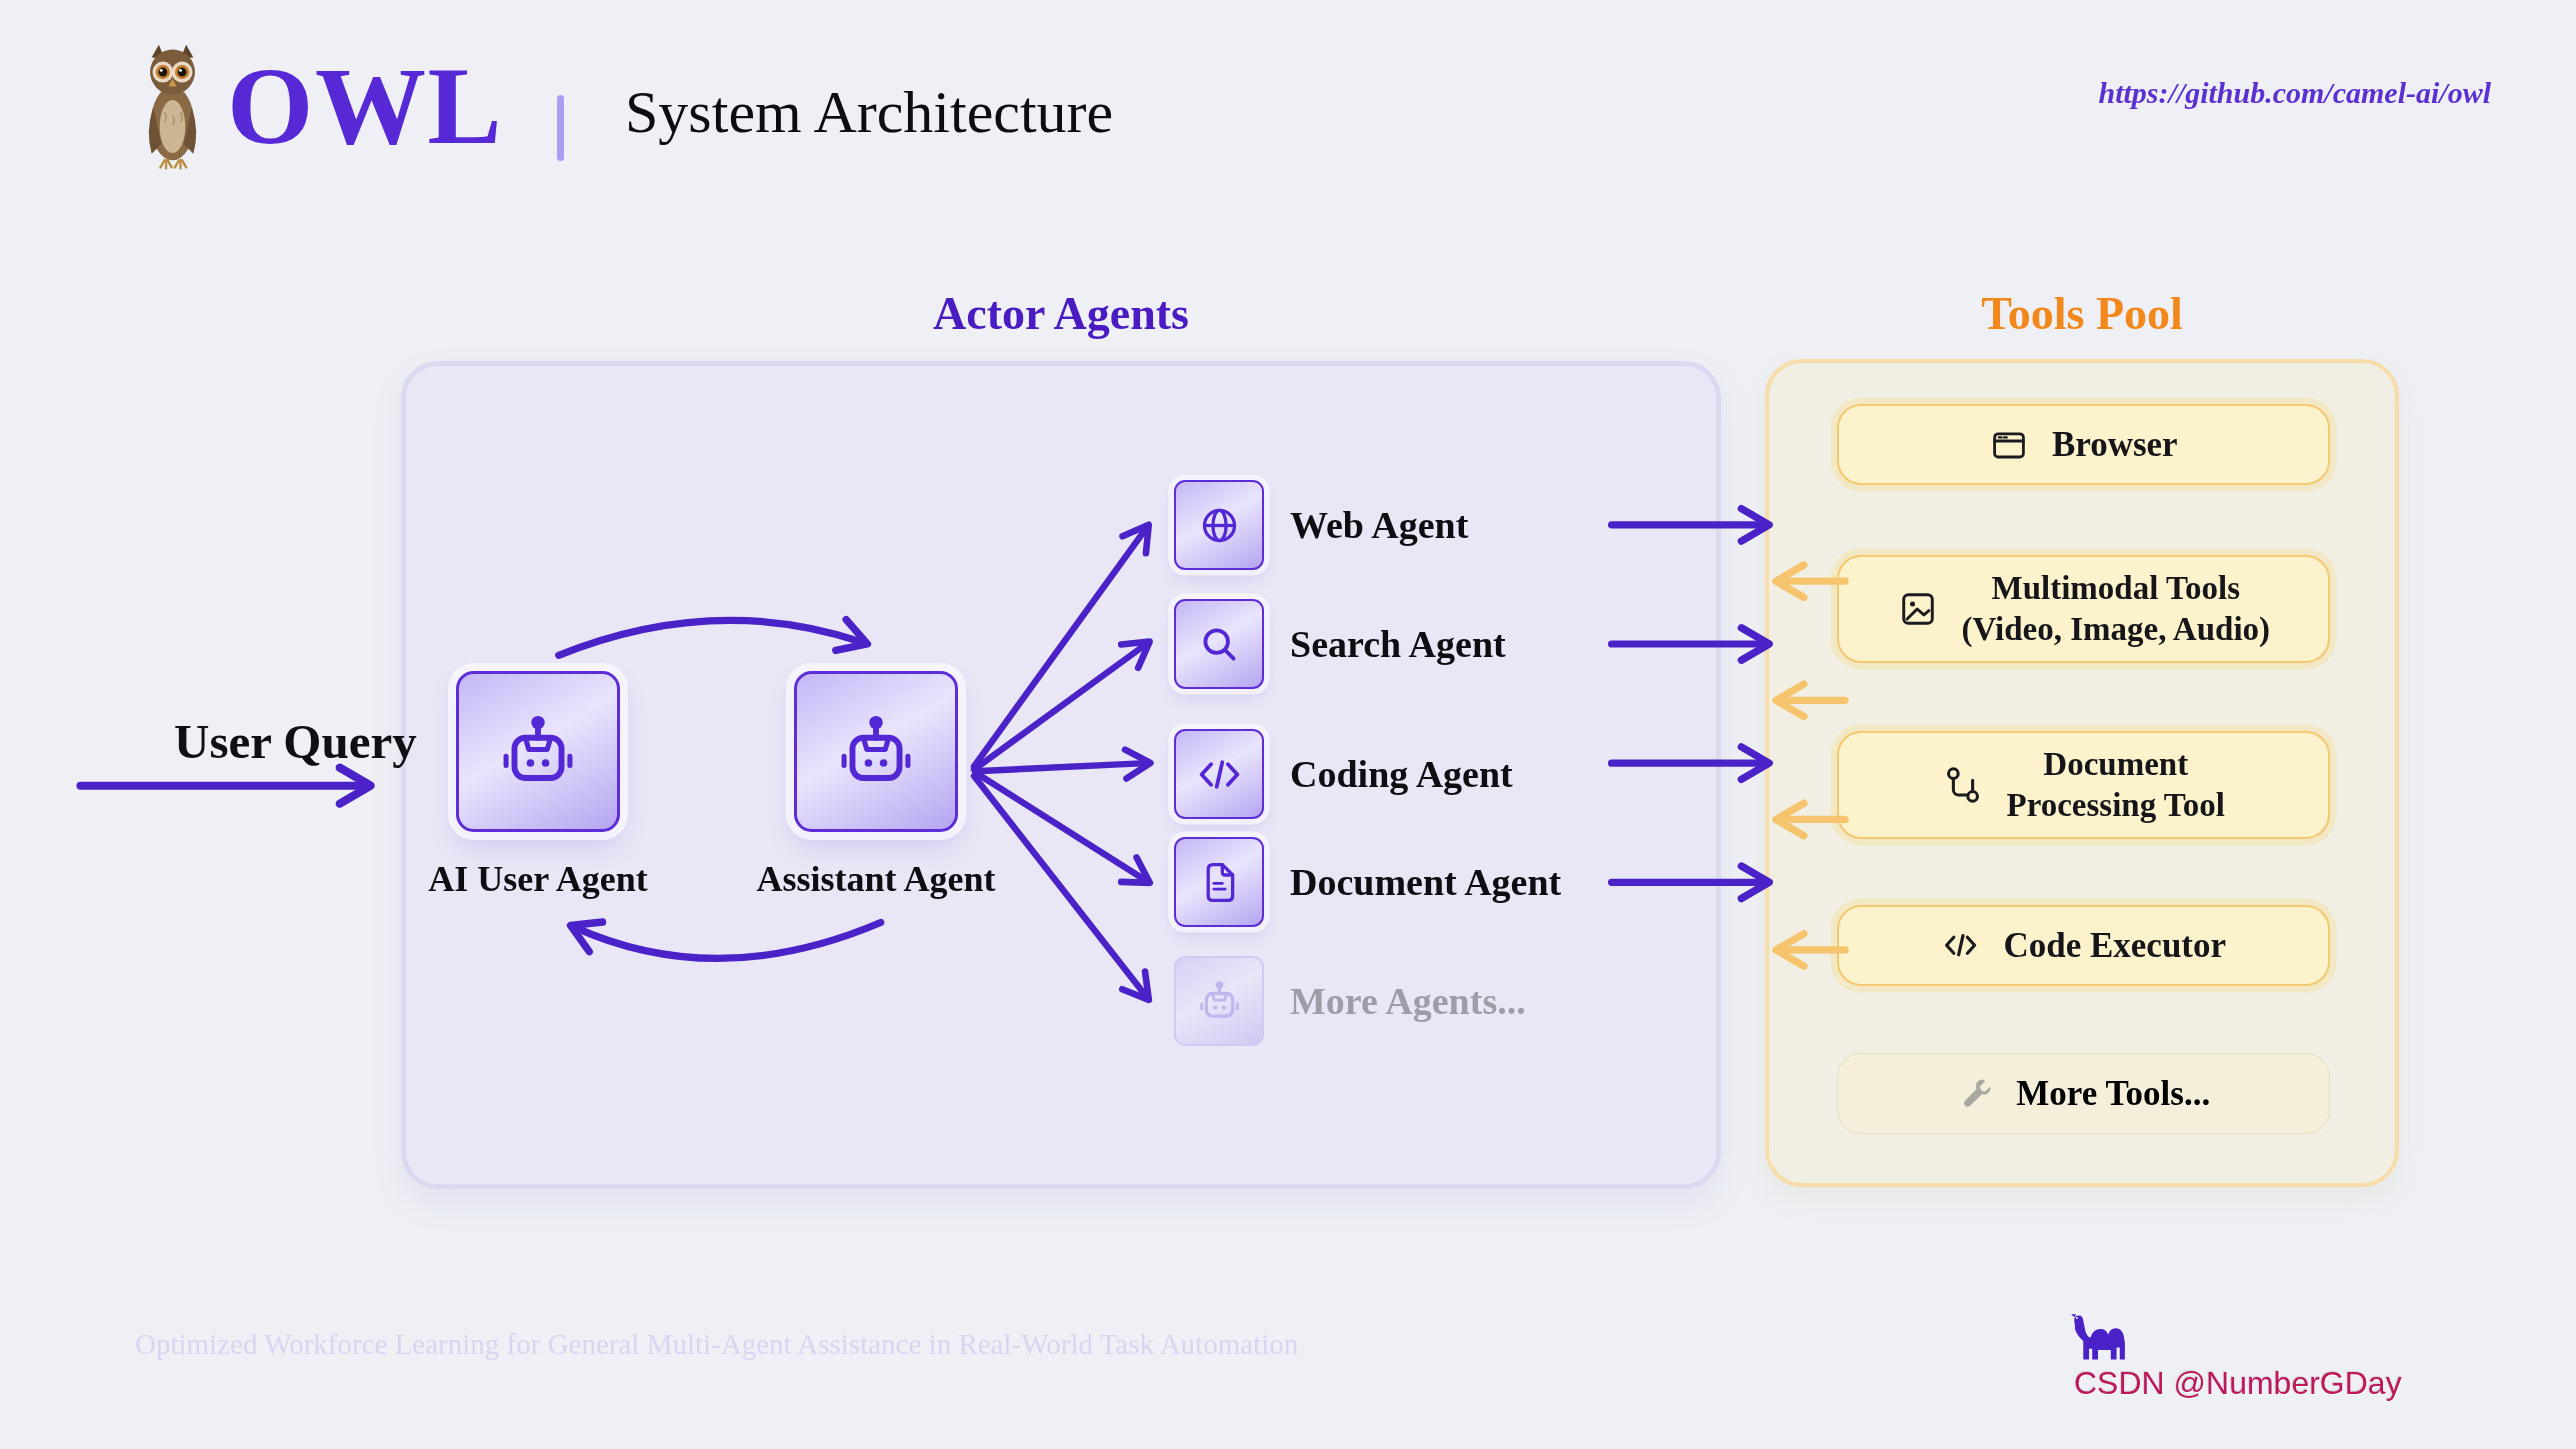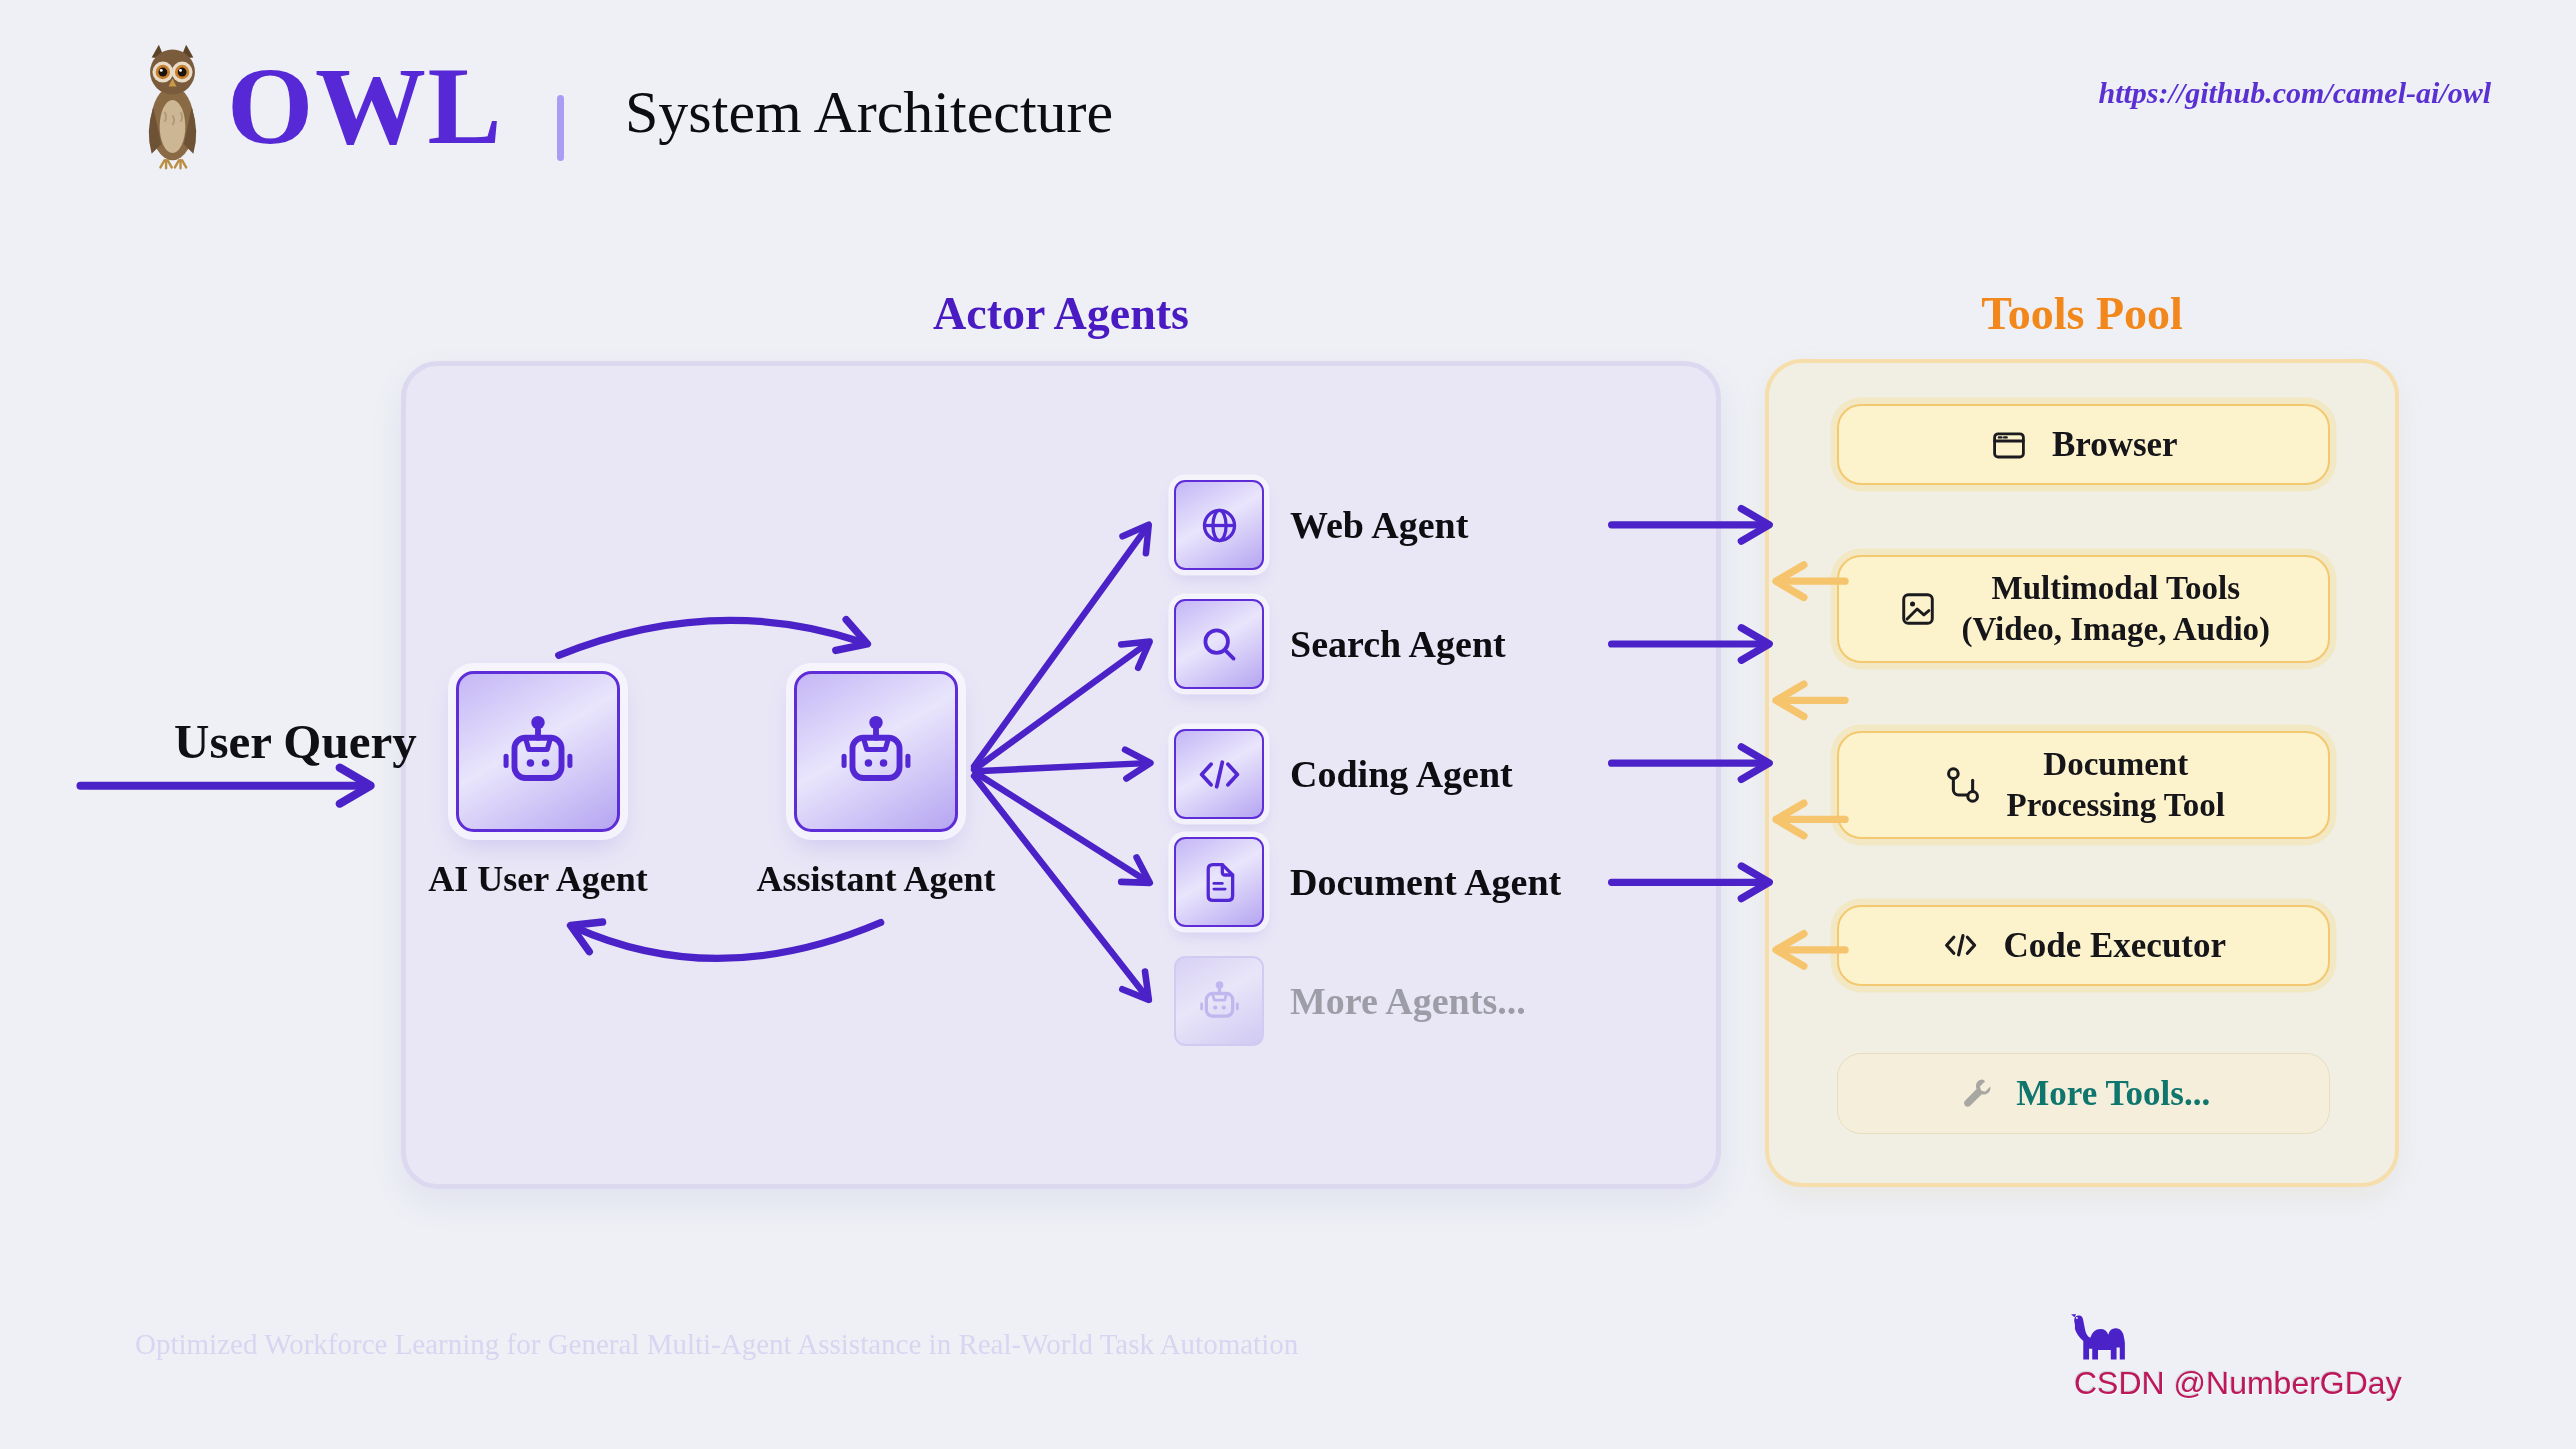--- a/index.html
+++ b/index.html
@@ -57,21 +57,21 @@
   .tool-card { position:absolute; left:1837px; width:493px; border-radius:24px; background:#fcf2cb; border:2.4px solid #f4c870;
         box-shadow:0 0 0 6.4px rgba(243,225,170,0.55);
         display:flex; align-items:center; justify-content:center; gap:22.5px; }
   #tool-browser   { top:404px;  height:81px; }
   #tool-multi     { top:555px;  height:108px; }
   #tool-docproc   { top:731px;  height:108px; }
   #tool-codeexec  { top:905px; height:81px; }
   #tool-more      { top:1053px; height:81px; background:#f4eeda; border:1.6px solid #e8ddc0; box-shadow:none; }
   .tool-label { font-size:35px; font-weight:700; color:#15151a; text-align:center; line-height:1.25; }
   .tool-label.two-line { font-size:33px; }
-  #tool-more .tool-label { color:#0f766e; }
+  #tool-more .tool-label { color:#000000; }
 
   
   #tagline { position:absolute; left:135px; top:1328px; font-size:29px; color:#d9d4f1; }
   #camel-logo  { position:absolute; left:2066px; top:1302px; width:64px; height:64px; }
   #camel-brand { position:absolute; left:2136px; top:1311px; font-size:52px; font-weight:700; color:#4a22c8; letter-spacing:0.8px; }
   #watermark { position:absolute; left:2074px; top:1365px; font-size:32px; color:#be185d;
         font-family:"Liberation Sans","DejaVu Sans",sans-serif;
         text-shadow:0.8px 0.8px 0.8px rgba(255,255,255,0.9), -0.8px -0.8px 0.8px rgba(150,150,160,0.35); }
 
   

